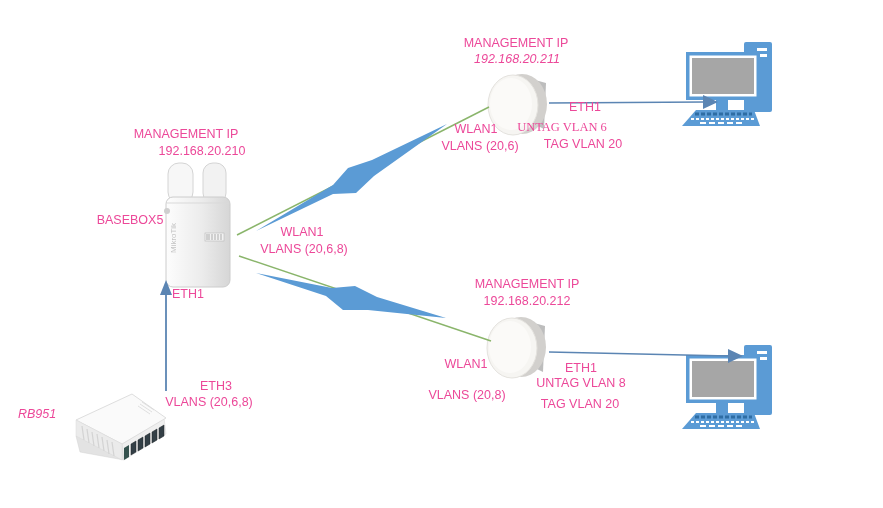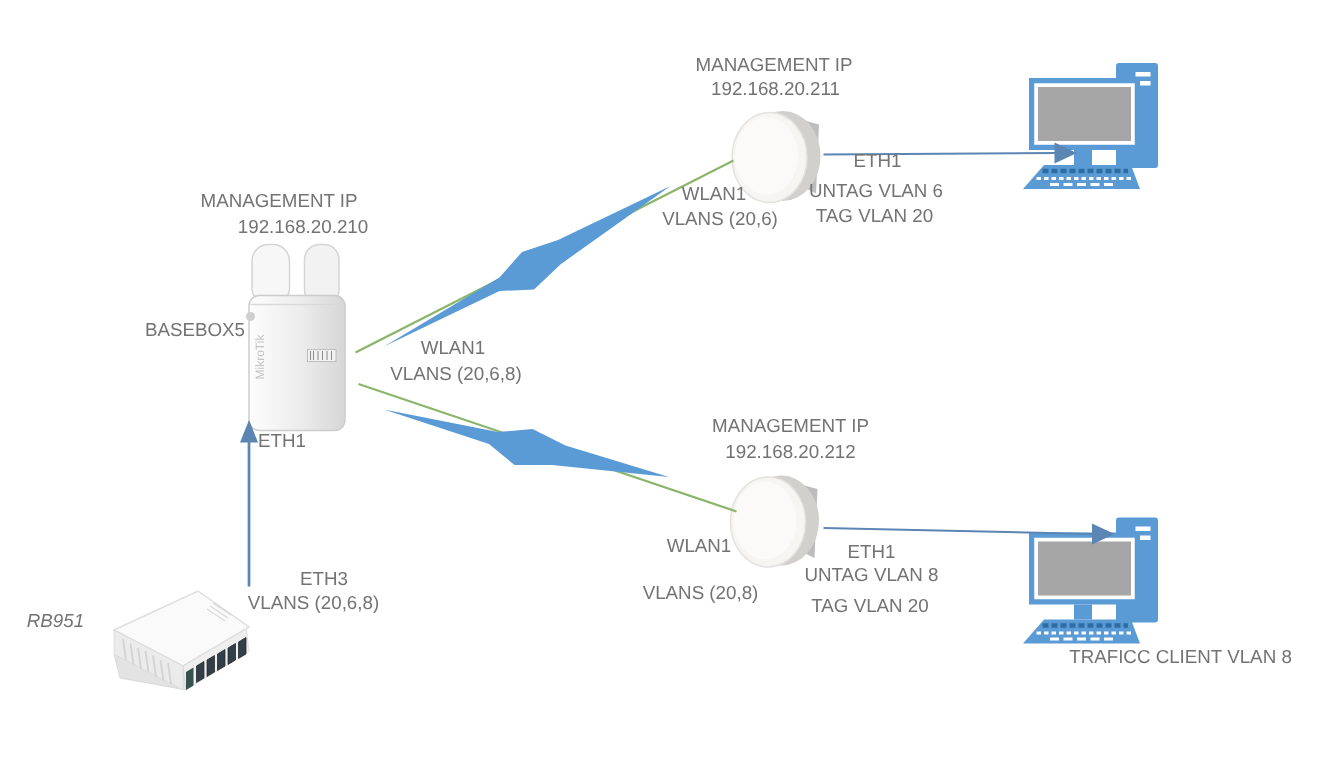--- a/index.html
+++ b/index.html
@@ -4,21 +4,21 @@
 <style>
   html,body{margin:0;padding:0;background:#fff;}
   .canvas{
     position:relative;width:883px;height:508px;background:#ffffff;overflow:hidden;
     font-family:"Liberation Sans",sans-serif;color:#1f1f1f;
   }
   .layer{position:absolute;left:0;top:0;}
   .dev{position:absolute;}
   .lbl{
     position:absolute;transform:translateX(-50%);
-    font-size:12.5px;line-height:15px;white-space:nowrap;color:#737373;
+    font-size:12.5px;line-height:15px;white-space:nowrap;color:#ec4899;
   }
   .lbl.left{transform:none;}
 </style>
 </head>
 <body>
 
 <div class="canvas">
 
   <svg class="dev" style="left:163px;top:161px;" width="70" height="128" viewBox="0 0 70 128">
     <defs>
@@ -142,31 +142,30 @@
   <div class="lbl left" style="left:172px;top:287px;">ETH1</div>
 
   <div class="lbl" style="left:302px;top:225px;">WLAN1</div>
   <div class="lbl" style="left:304px;top:242px;">VLANS (20,6,8)</div>
 
   <div class="lbl" style="left:216px;top:379px;">ETH3</div>
   <div class="lbl" style="left:209px;top:395px;">VLANS (20,6,8)</div>
   <div class="lbl" style="left:37px;top:407px;font-style:italic;">RB951</div>
 
   <div class="lbl" style="left:516px;top:36px;">MANAGEMENT IP</div>
-  <div class="lbl" style="left:517px;top:52px;">192.168.20.211</div>
+  <div class="lbl" style="left:517px;top:52px;font-style:italic;">192.168.20.211</div>
   <div class="lbl" style="left:476px;top:122px;">WLAN1</div>
   <div class="lbl" style="left:480px;top:139px;">VLANS (20,6)</div>
   <div class="lbl" style="left:585px;top:100px;">ETH1</div>
-  <div class="lbl" style="left:584px;top:120px;">UNTAG VLAN 6</div>
+  <div class="lbl" style="left:562px;top:120px;font-family:Liberation Serif, serif;">UNTAG VLAN 6</div>
   <div class="lbl" style="left:583px;top:137px;">TAG VLAN 20</div>
 
 
   <div class="lbl" style="left:527px;top:277px;">MANAGEMENT IP</div>
   <div class="lbl" style="left:527px;top:294px;">192.168.20.212</div>
   <div class="lbl" style="left:466px;top:357px;">WLAN1</div>
   <div class="lbl" style="left:467px;top:388px;">VLANS (20,8)</div>
   <div class="lbl" style="left:581px;top:361px;">ETH1</div>
   <div class="lbl" style="left:581px;top:376px;">UNTAG VLAN 8</div>
   <div class="lbl" style="left:580px;top:397px;">TAG VLAN 20</div>
 
-  <div class="lbl" style="left:787px;top:431px;">TRAFICC CLIENT VLAN 8</div>
 
 </div>
 
 </body></html>

